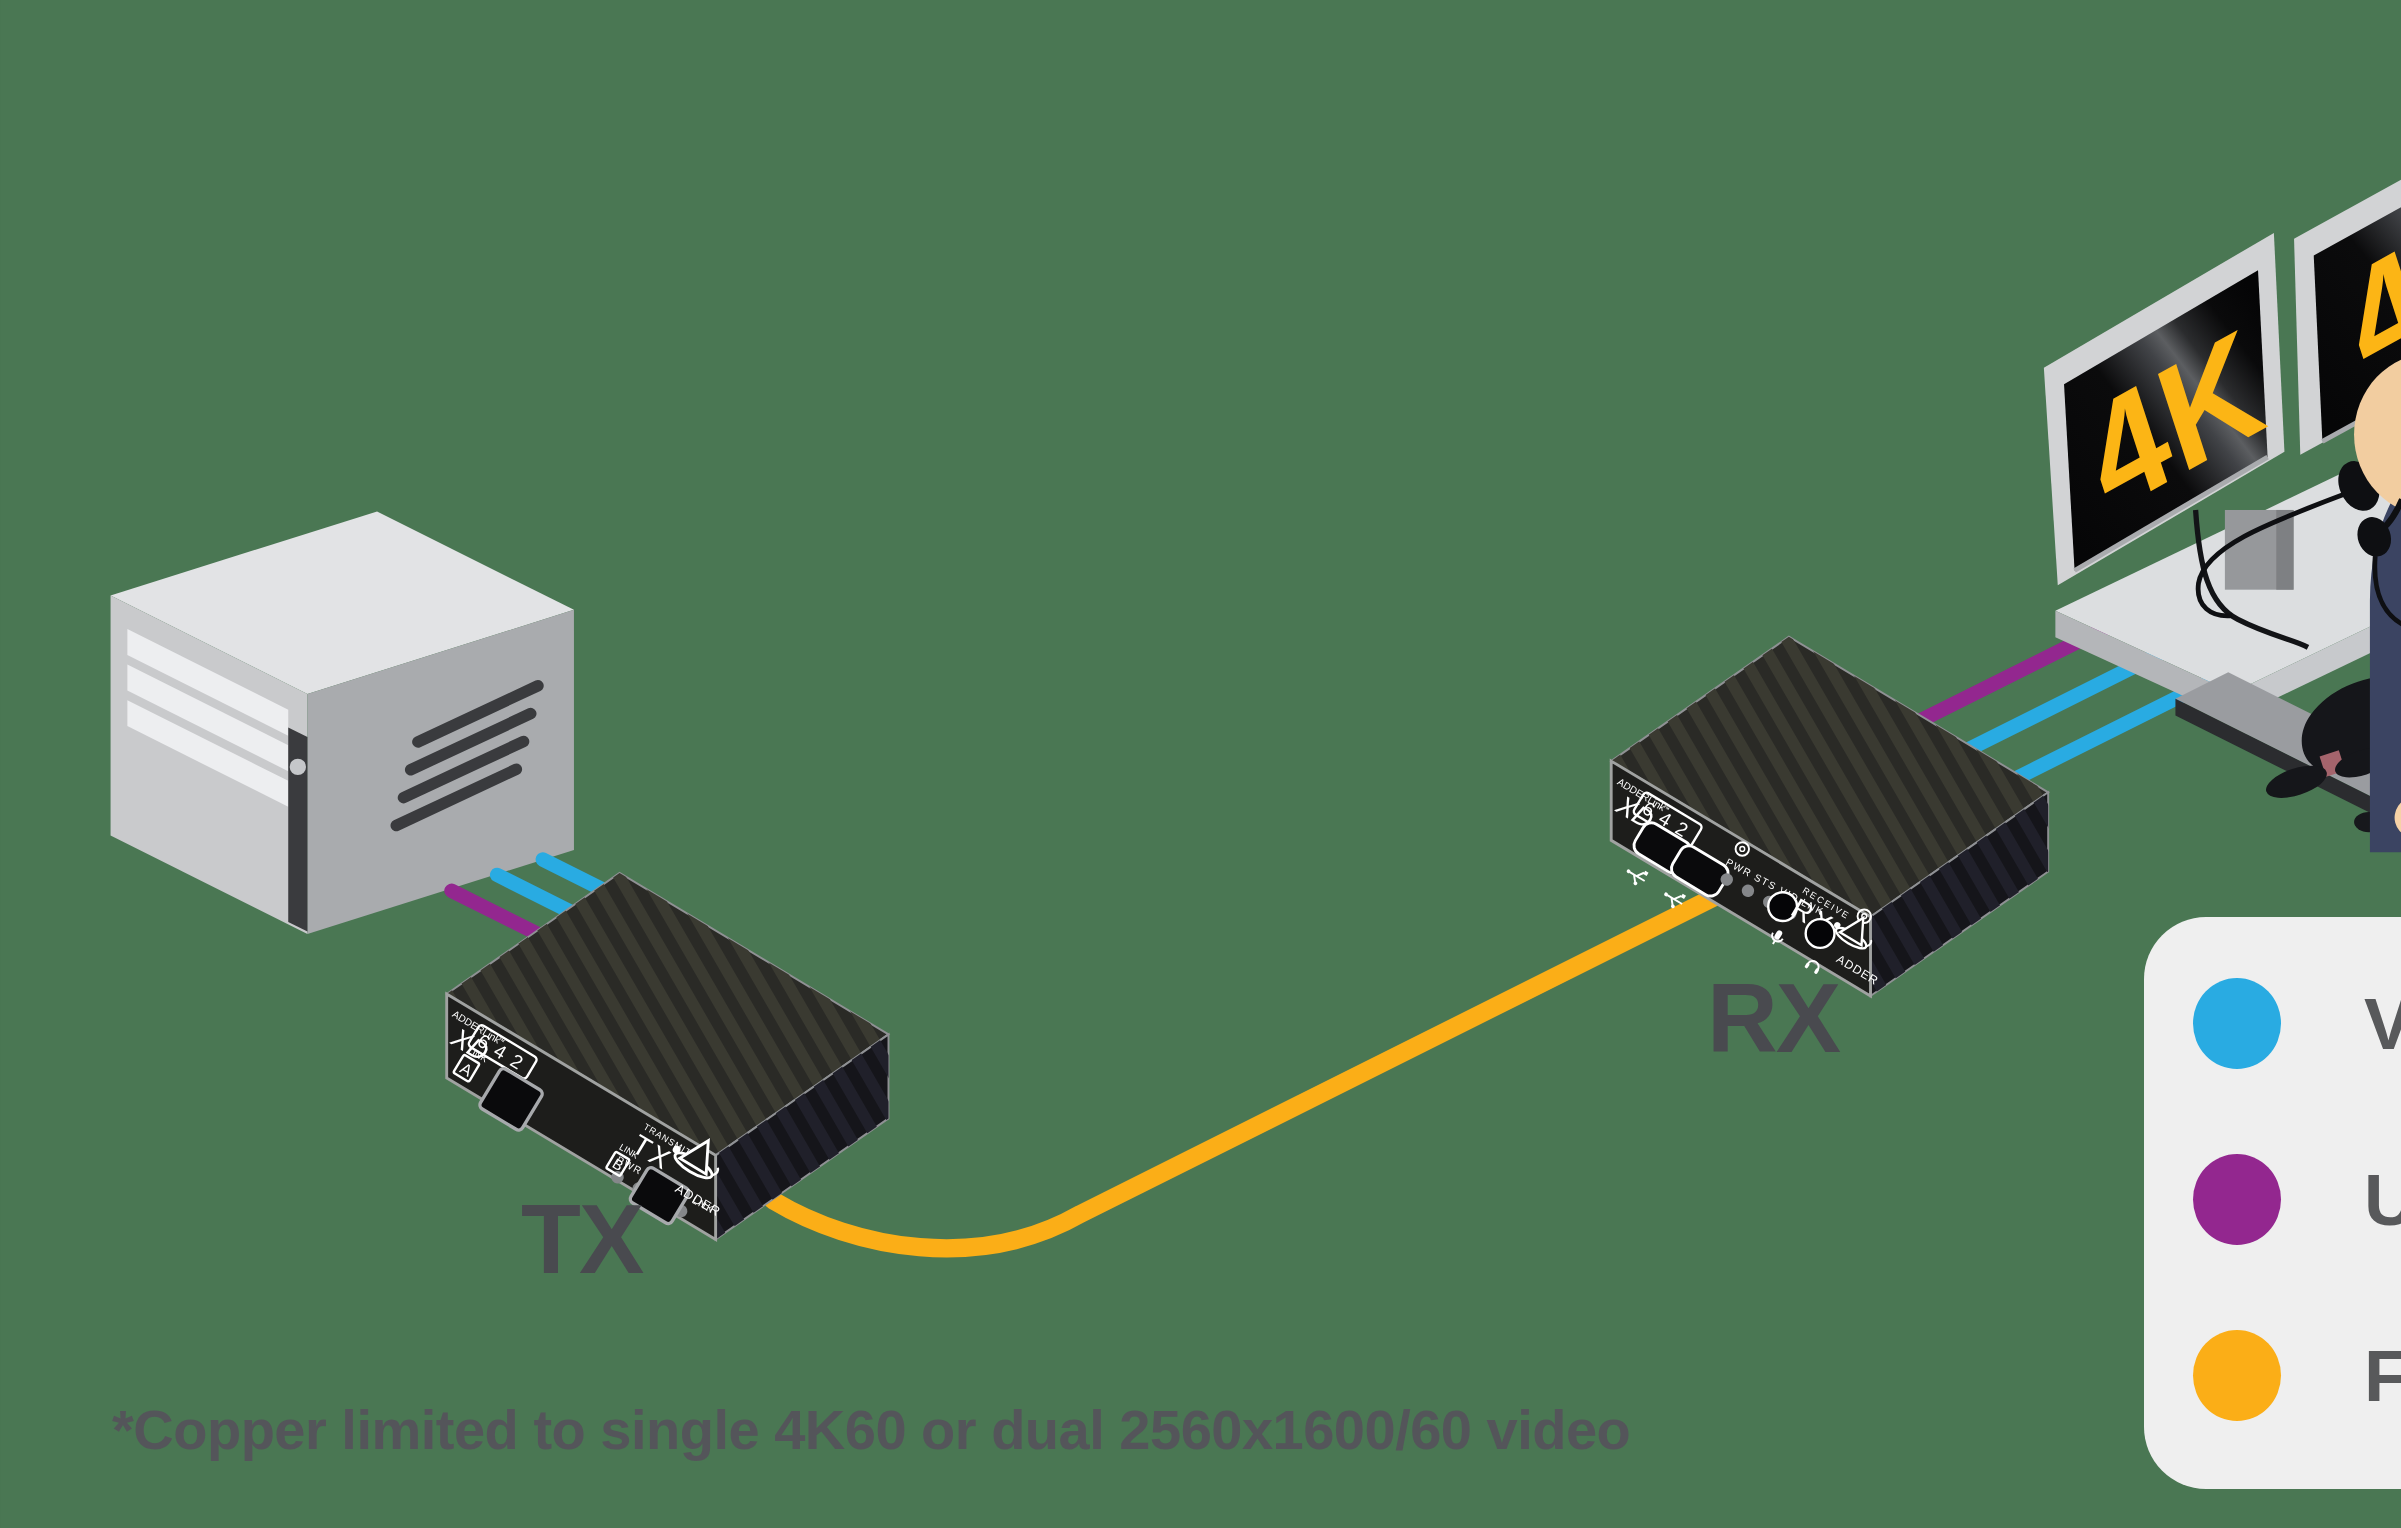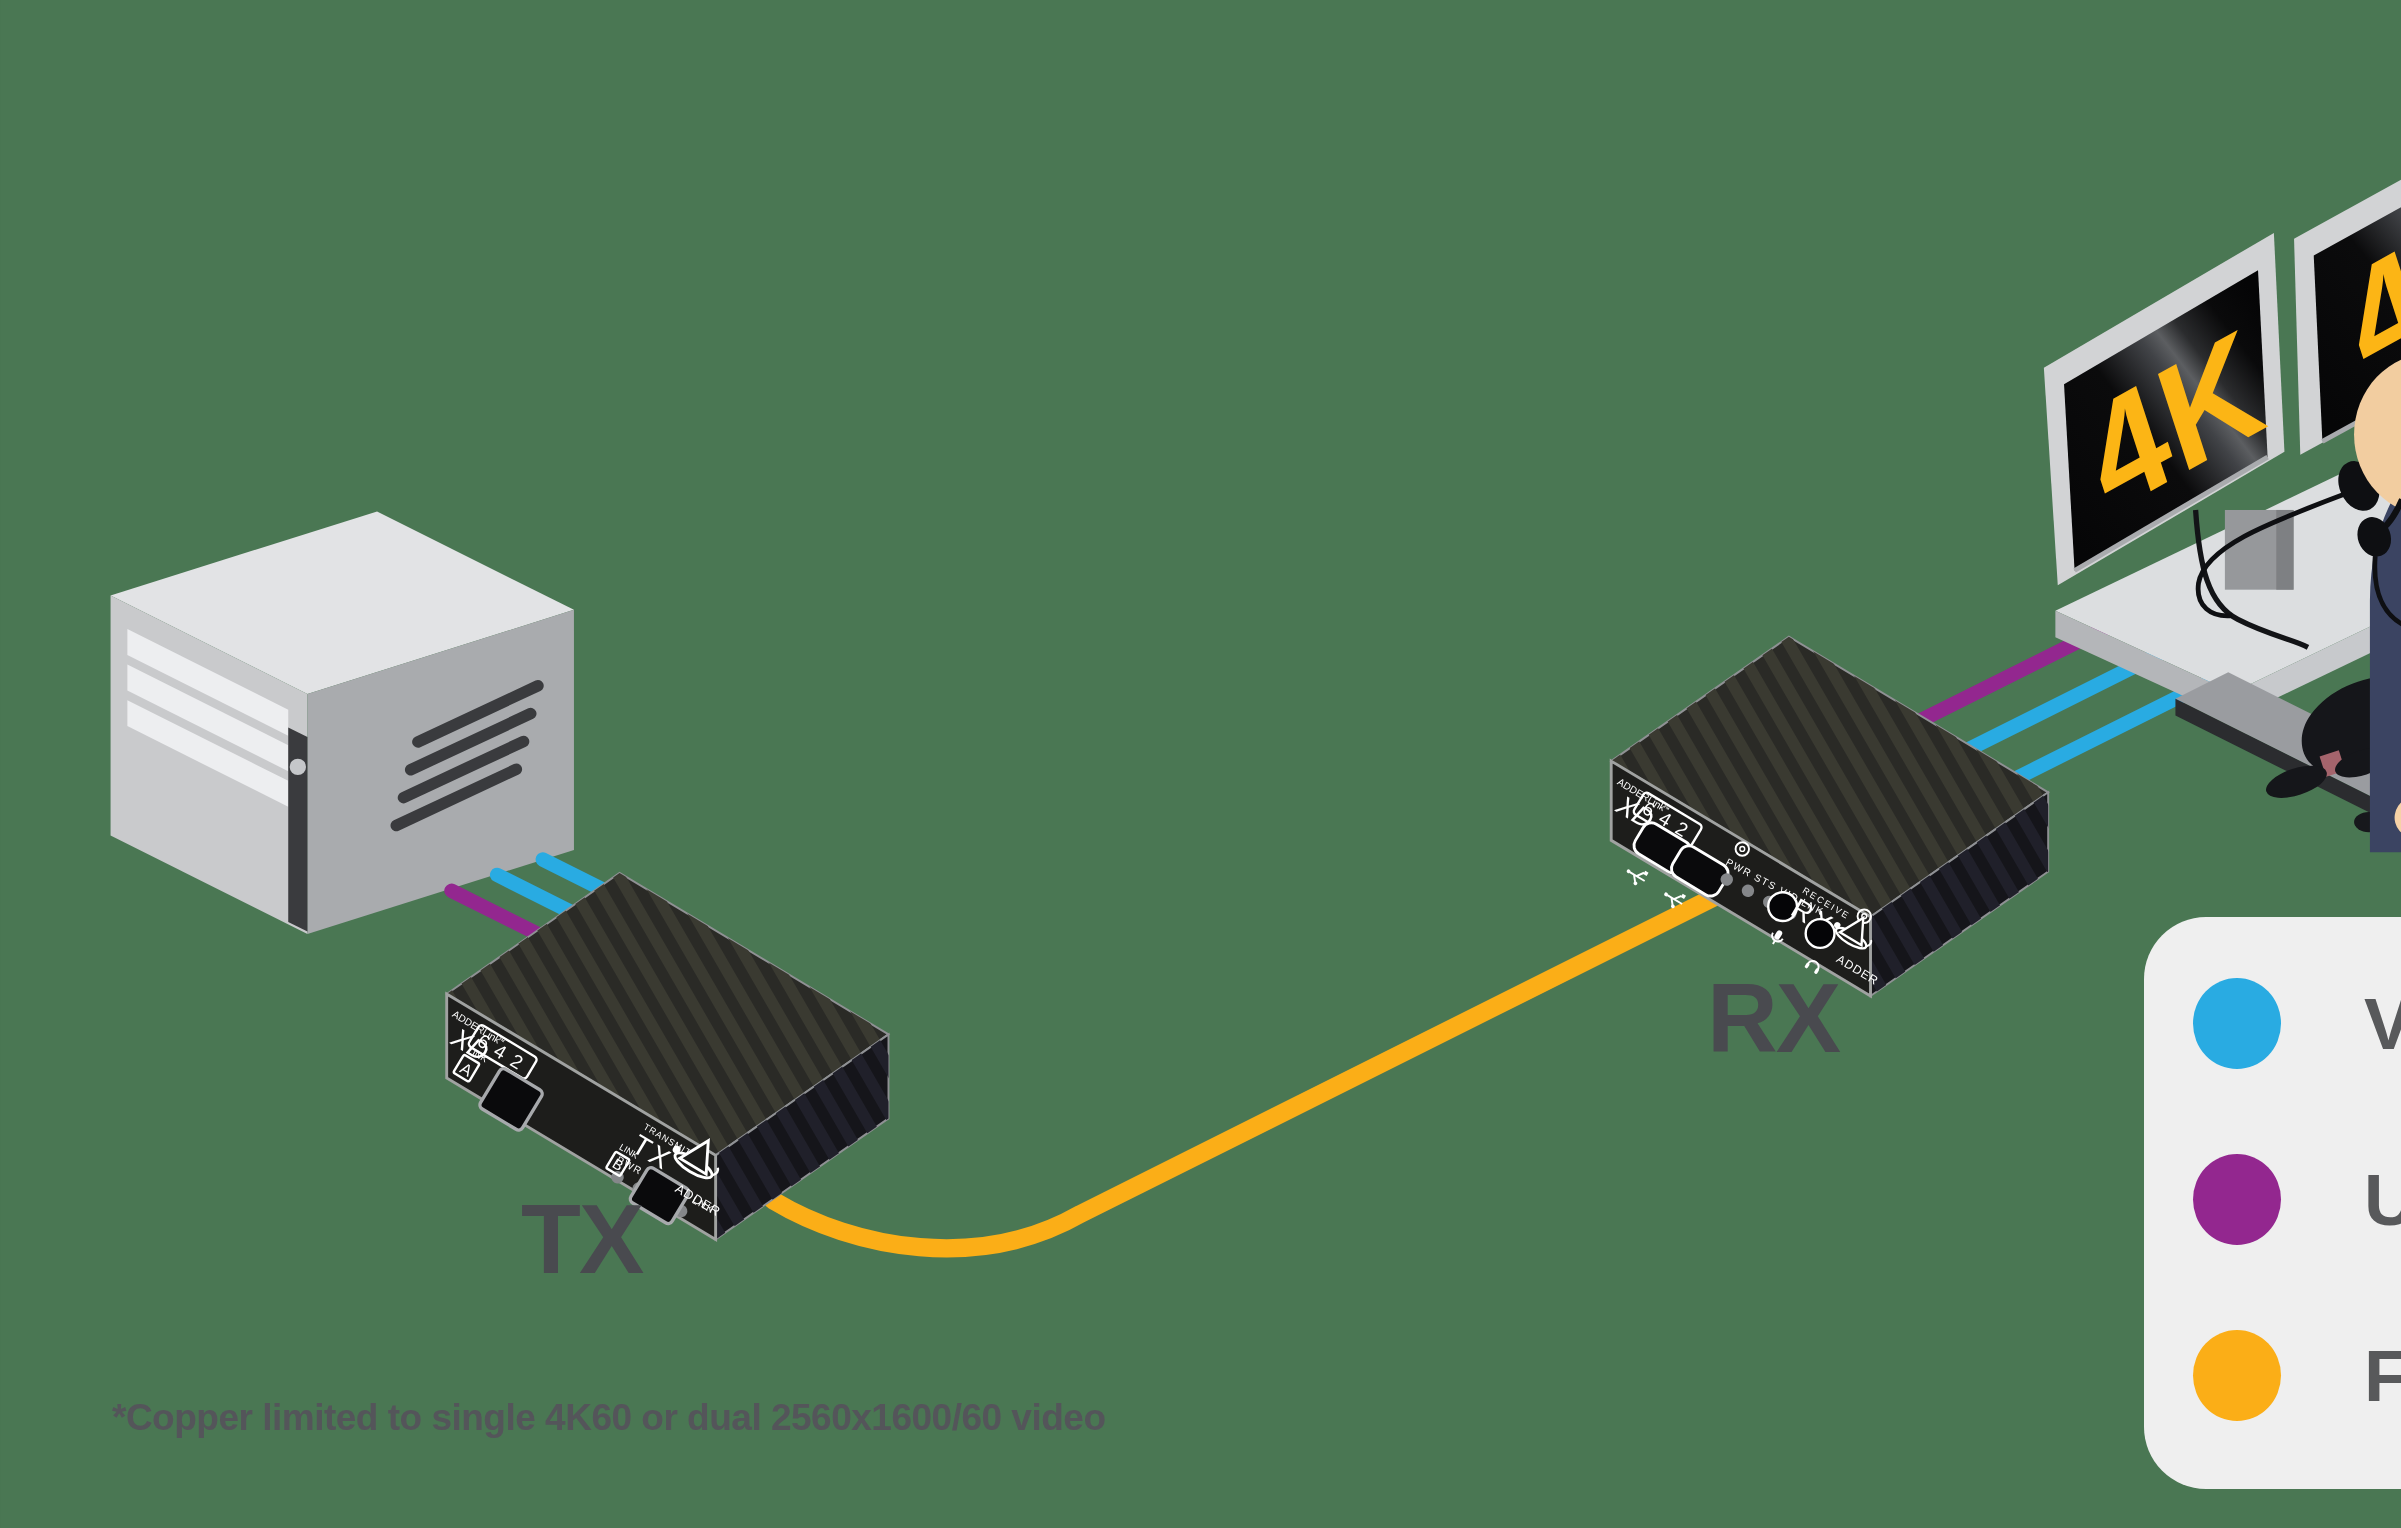--- a/index.html
+++ b/index.html
@@ -11,21 +11,21 @@
                 font-size:98px;letter-spacing:-1.9px;line-height:1;}
   .label-tx{left:521px;top:1190px;}
   .label-rx{left:1707px;top:969px;}
   .legend{position:absolute;left:2144px;top:917px;width:860px;height:572px;
           background:#EFEFEF;border-radius:62px;box-sizing:border-box;
           padding:61px 0 0 49px;display:flex;flex-direction:column;gap:85px;}
   .legend-row{display:flex;align-items:center;height:91px;}
   .legend-dot{width:88px;height:91px;border-radius:50%;flex:0 0 auto;}
   .legend-label{margin-left:83px;font-size:73px;font-weight:700;color:#58595B;
                 white-space:nowrap;line-height:1;}
-  .footnote{position:absolute;left:112px;top:1397px;font-size:37px;font-weight:700;
+  .footnote{position:absolute;left:112px;top:1397px;font-size:56px;font-weight:700;
             color:#54555A;letter-spacing:-0.5px;white-space:nowrap;}
   .facetext{fill:#fff;font-weight:400;}
 </style>
 </head>
 <body>
 
 <div class="stage">
 <svg viewBox="0 0 6376 3182" width="3062" height="1528">
   <defs>
     <pattern id="ribsTop" width="48" height="48" patternUnits="userSpaceOnUse" patternTransform="rotate(-30)">

